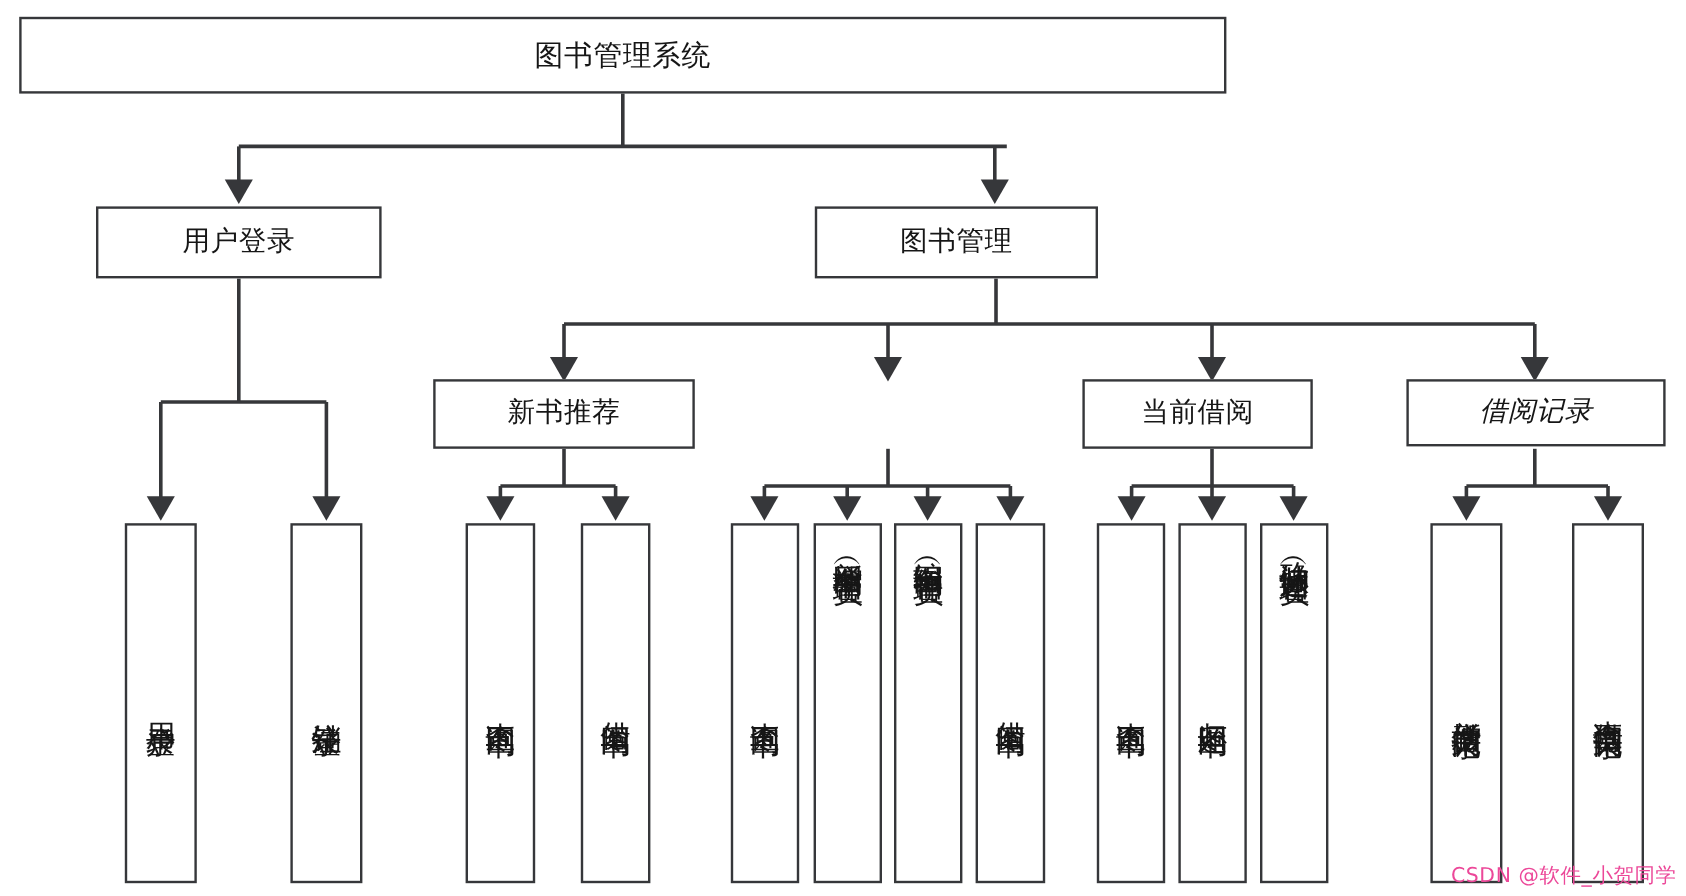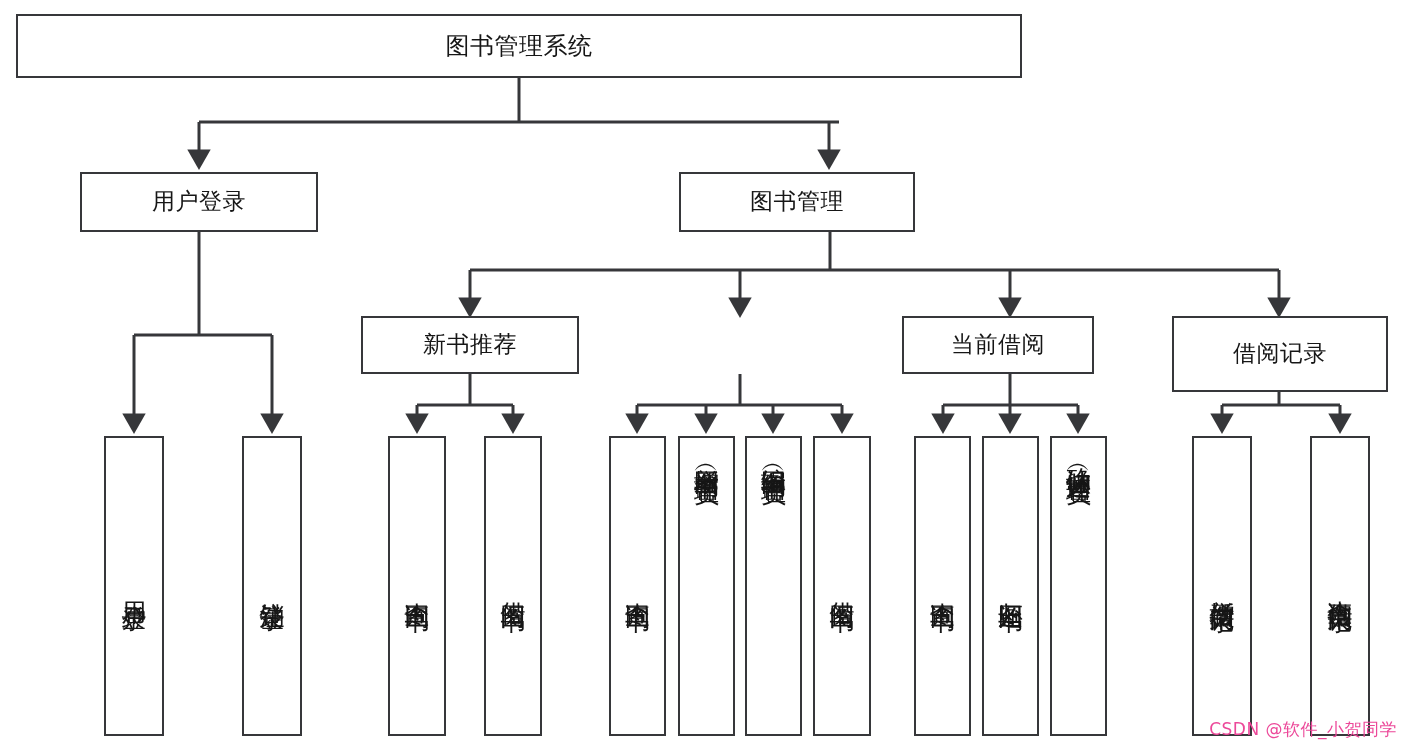--- a/index.html
+++ b/index.html
@@ -150,21 +150,21 @@
 
   <div class="node horiz" style="left:361px; top:316px; width:218px; height:58px;align-items:center;">
     <span class="node-label">新书推荐</span>
   </div>
 
 
   <div class="node horiz" style="left:902px; top:316px; width:192px; height:58px;">
     <span class="node-label">当前借阅</span>
   </div>
 
-  <div class="node horiz" style="left:1172px; top:316px; width:216px; height:76px;">
+  <div class="node horiz" style="left:1172px; top:316px; width:216px; height:56px;font-style:italic;">
     <span class="node-label">借阅记录</span>
   </div>
 
   <div class="node vert centered" style="left:104px; top:436px; width:60px; height:300px;">
     <span class="node-label">用户登录</span>
   </div>
 
   <div class="node vert centered" style="left:242px; top:436px; width:60px; height:300px;">
     <span class="node-label">注销登录</span>
   </div>

